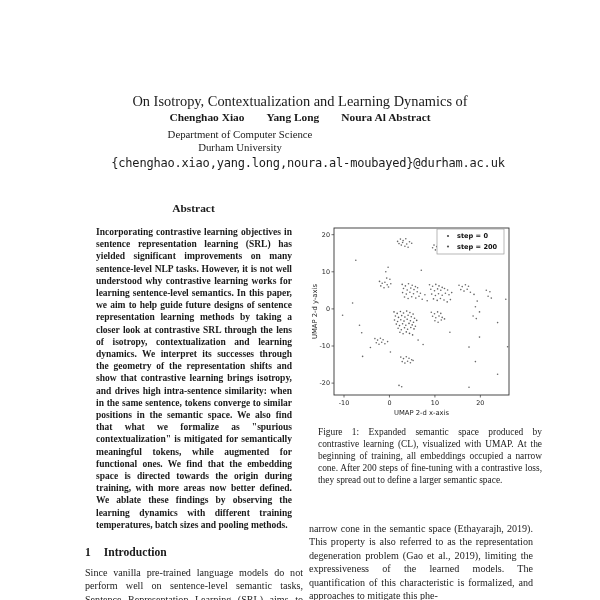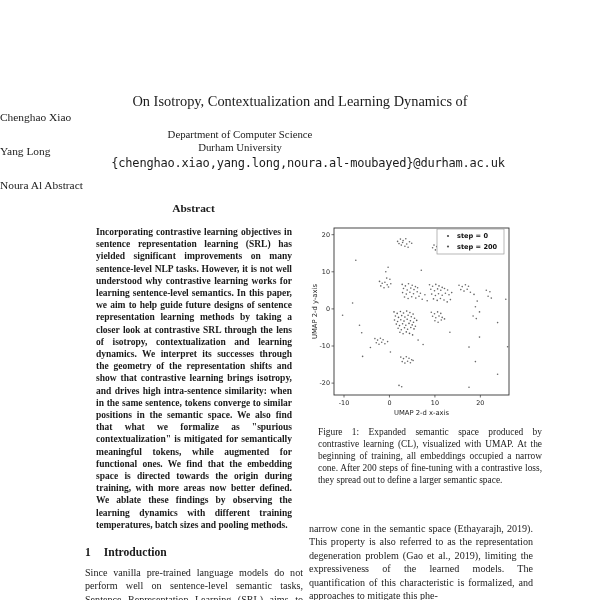--- a/index.html
+++ b/index.html
@@ -8,21 +8,21 @@
     background:#ffffff; overflow:hidden;
     font-family:"Liberation Serif", serif; color:#1a1a1a;
   }
   .title {
     position:absolute; top:57px; left:80px; width:440px;
     text-align:center; font-weight:normal; font-size:14.4px; line-height:17.8px;margin-top:36px;
   }
   .authors {
     position:absolute; top:111px; left:0; width:600px;
     display:flex; justify-content:center; gap:22px;
-    font-weight:normal; font-size:11.4px;flex-direction:column;
+    font-weight:bold; font-size:11.4px;
   }
   .affil { position:absolute; left:0; width:480px; text-align:center; font-size:10.8px; }
   .affil.dept { top:128px; }
   .affil.univ { top:141px; }
   .email {
     position:absolute; top:156px; left:8px; width:600px; text-align:center;
     font-family:"DejaVu Sans Mono", monospace; font-size:12px; letter-spacing:-0.2px;
   }
   .abstract-heading {
     position:absolute; left:85px; top:202px; width:217px;

